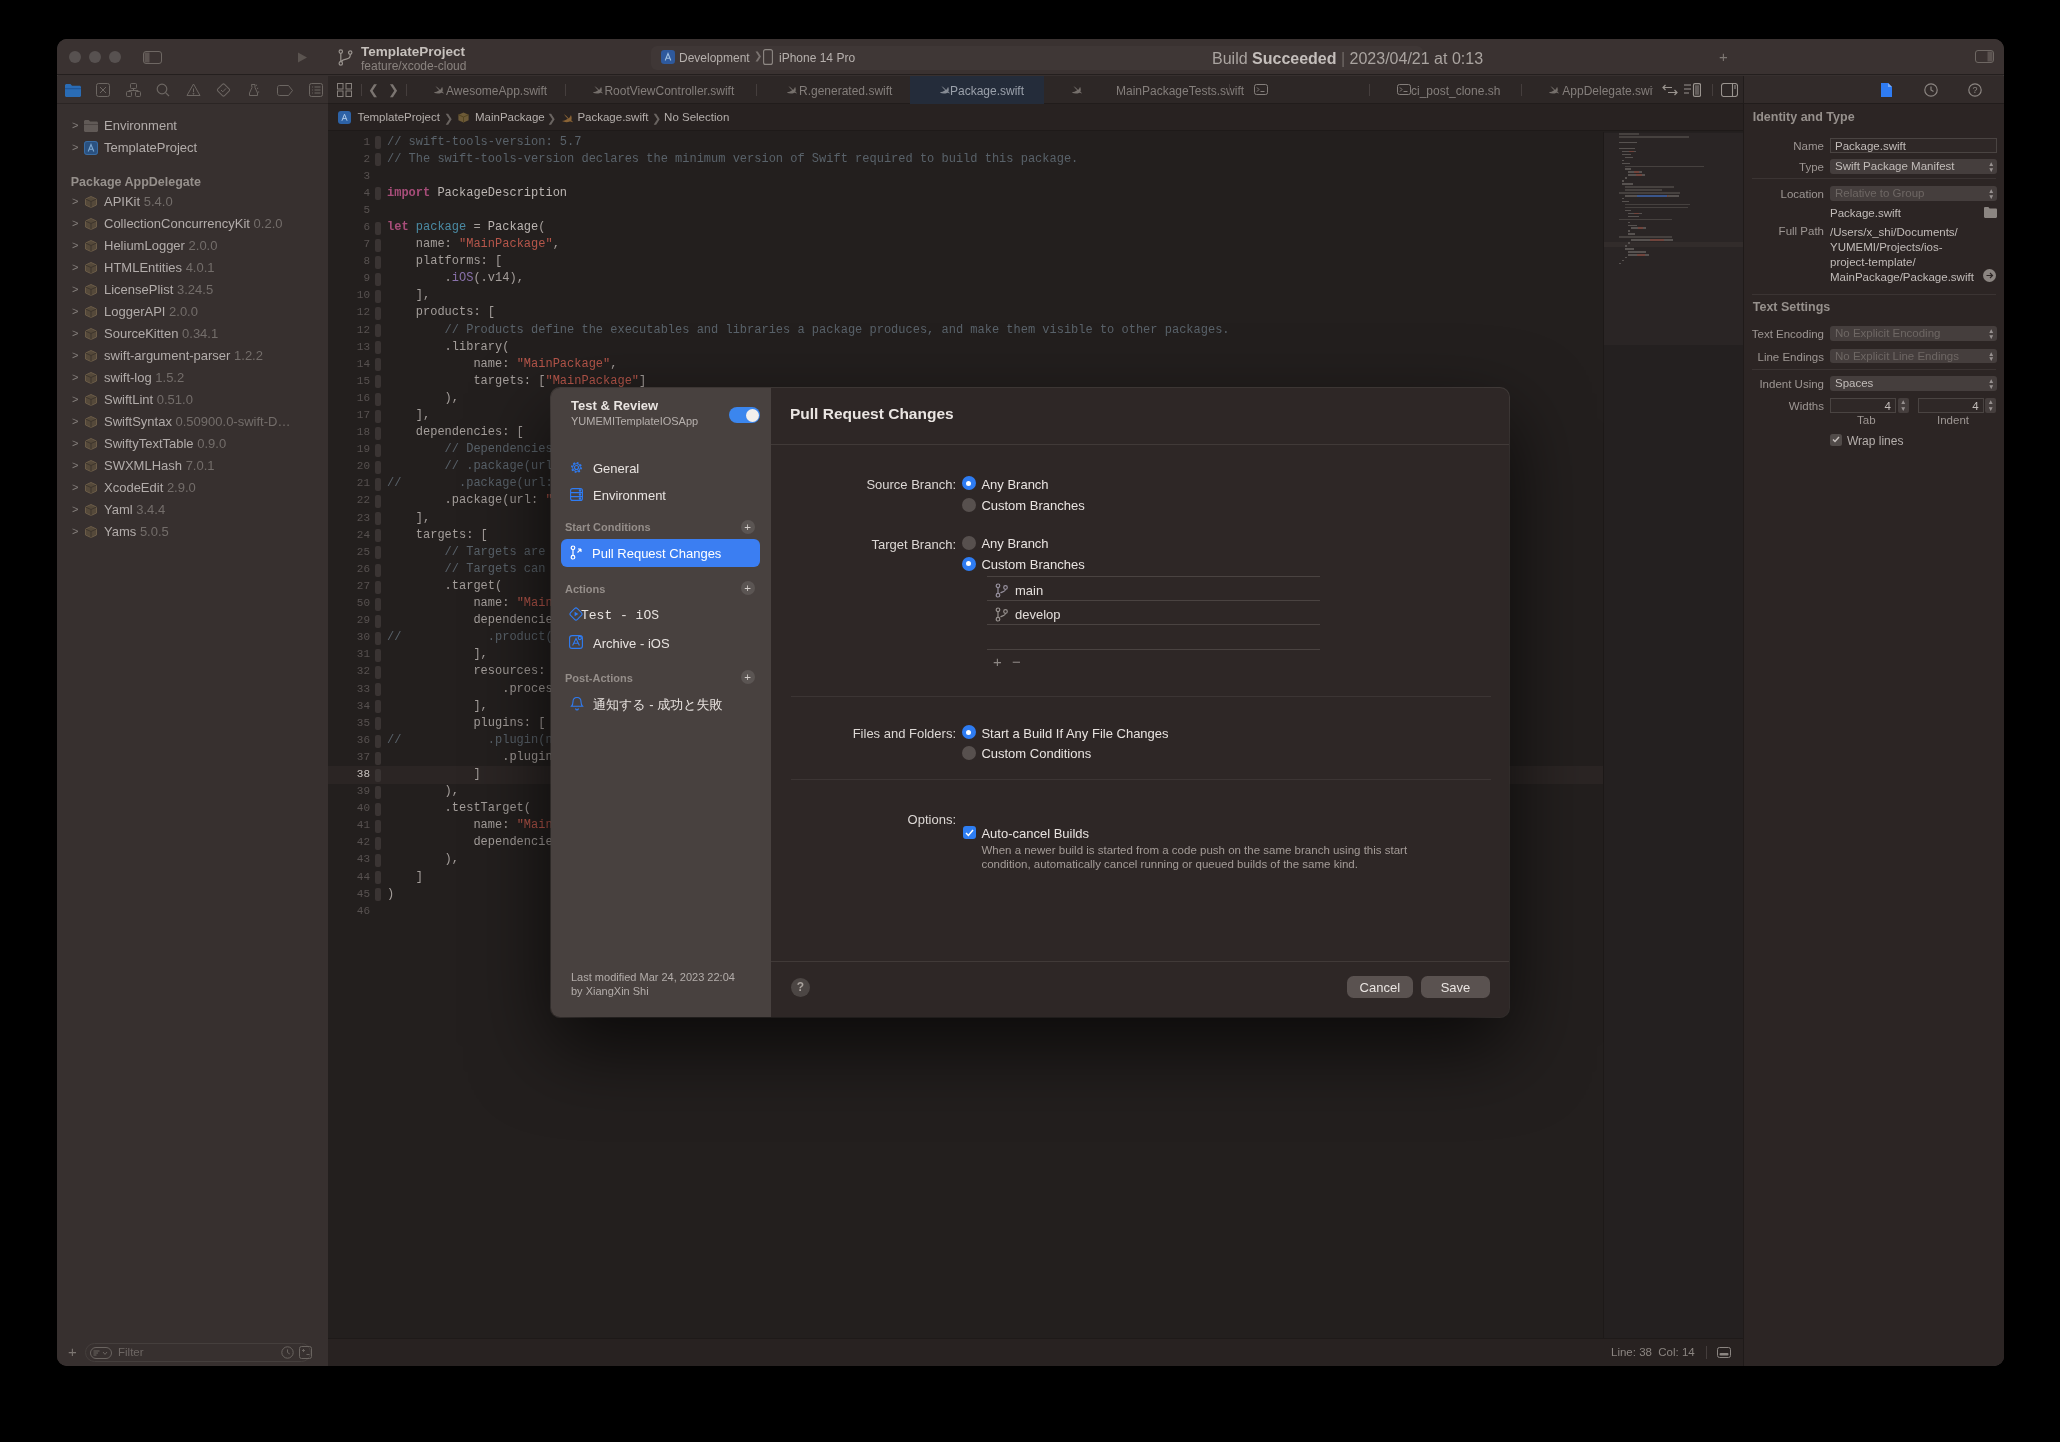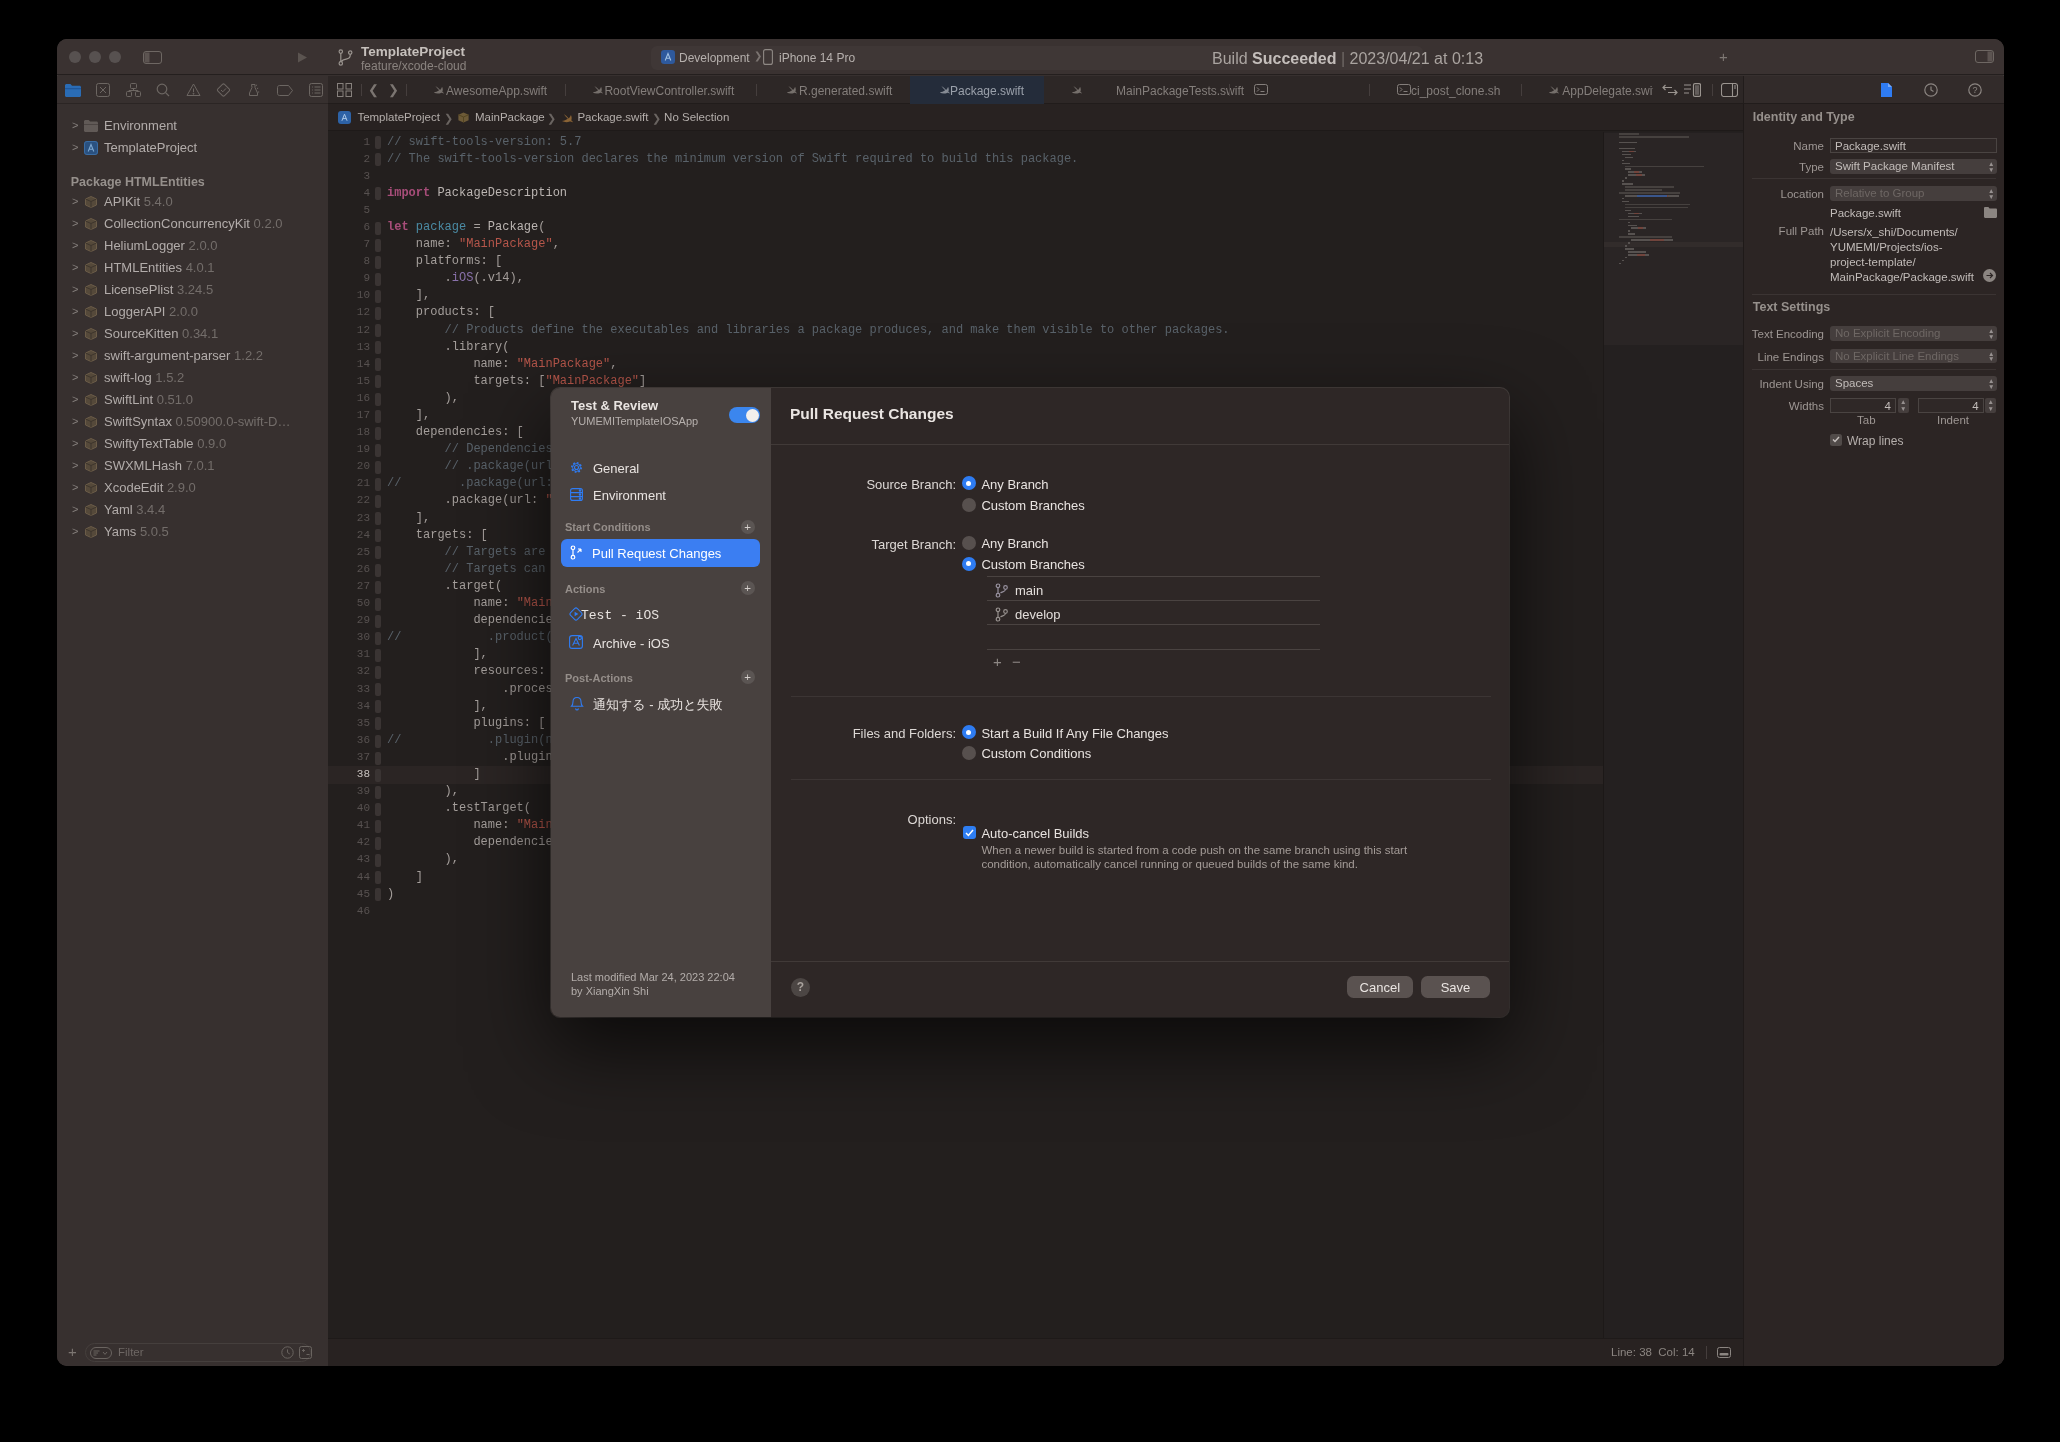--- a/index.html
+++ b/index.html
@@ -255,21 +255,21 @@
       </div>
       <div class="nrow" style="top:33px;">
         <span class="chev">˃</span>
         <svg class="pkgico" style="left:27px;top:4px;" width="14" height="14" viewBox="0 0 14 14">
           <rect x="0" y="0" width="14" height="14" rx="3" fill="#2a5180"></rect>
           <rect x="0.5" y="0.5" width="13" height="13" rx="2.5" fill="none" stroke="#3a6ca3"></rect>
           <path d="M4.2 10.5 7 3.5l2.8 7M5.2 8.2h3.6" stroke="#7da7cf" stroke-width="1.1" fill="none"></path>
         </svg>
         <span class="txt">TemplateProject</span>
       </div>
-      <div style="position:absolute;left:13.75px;top:71px;font-size:12.5px;font-weight:bold;color:#96908c;">Package HTMLEntities</div>
+      <div style="position:absolute;left:13.75px;top:71px;font-size:12.5px;font-weight:bold;color:#96908c;">Package AppDelegate</div>
       <div class="nrow" style="top:87px;">
         <span class="chev">˃</span>
         <svg class="pkgico" style="left:27px;top:4px;" width="14" height="14" viewBox="0 0 14 14">
           <g fill="none" stroke="#6b5c48" stroke-width="1">
             <path d="M7 1.5 12.5 4v6L7 12.5 1.5 10V4Z" fill="#55493a"></path>
             <path d="M1.5 4 7 6.5 12.5 4M7 6.5V12.5" stroke="#3d352c"></path>
           </g>
         </svg>
         <span class="txt">APIKit <span class="ver">5.4.0</span></span>
       </div>

